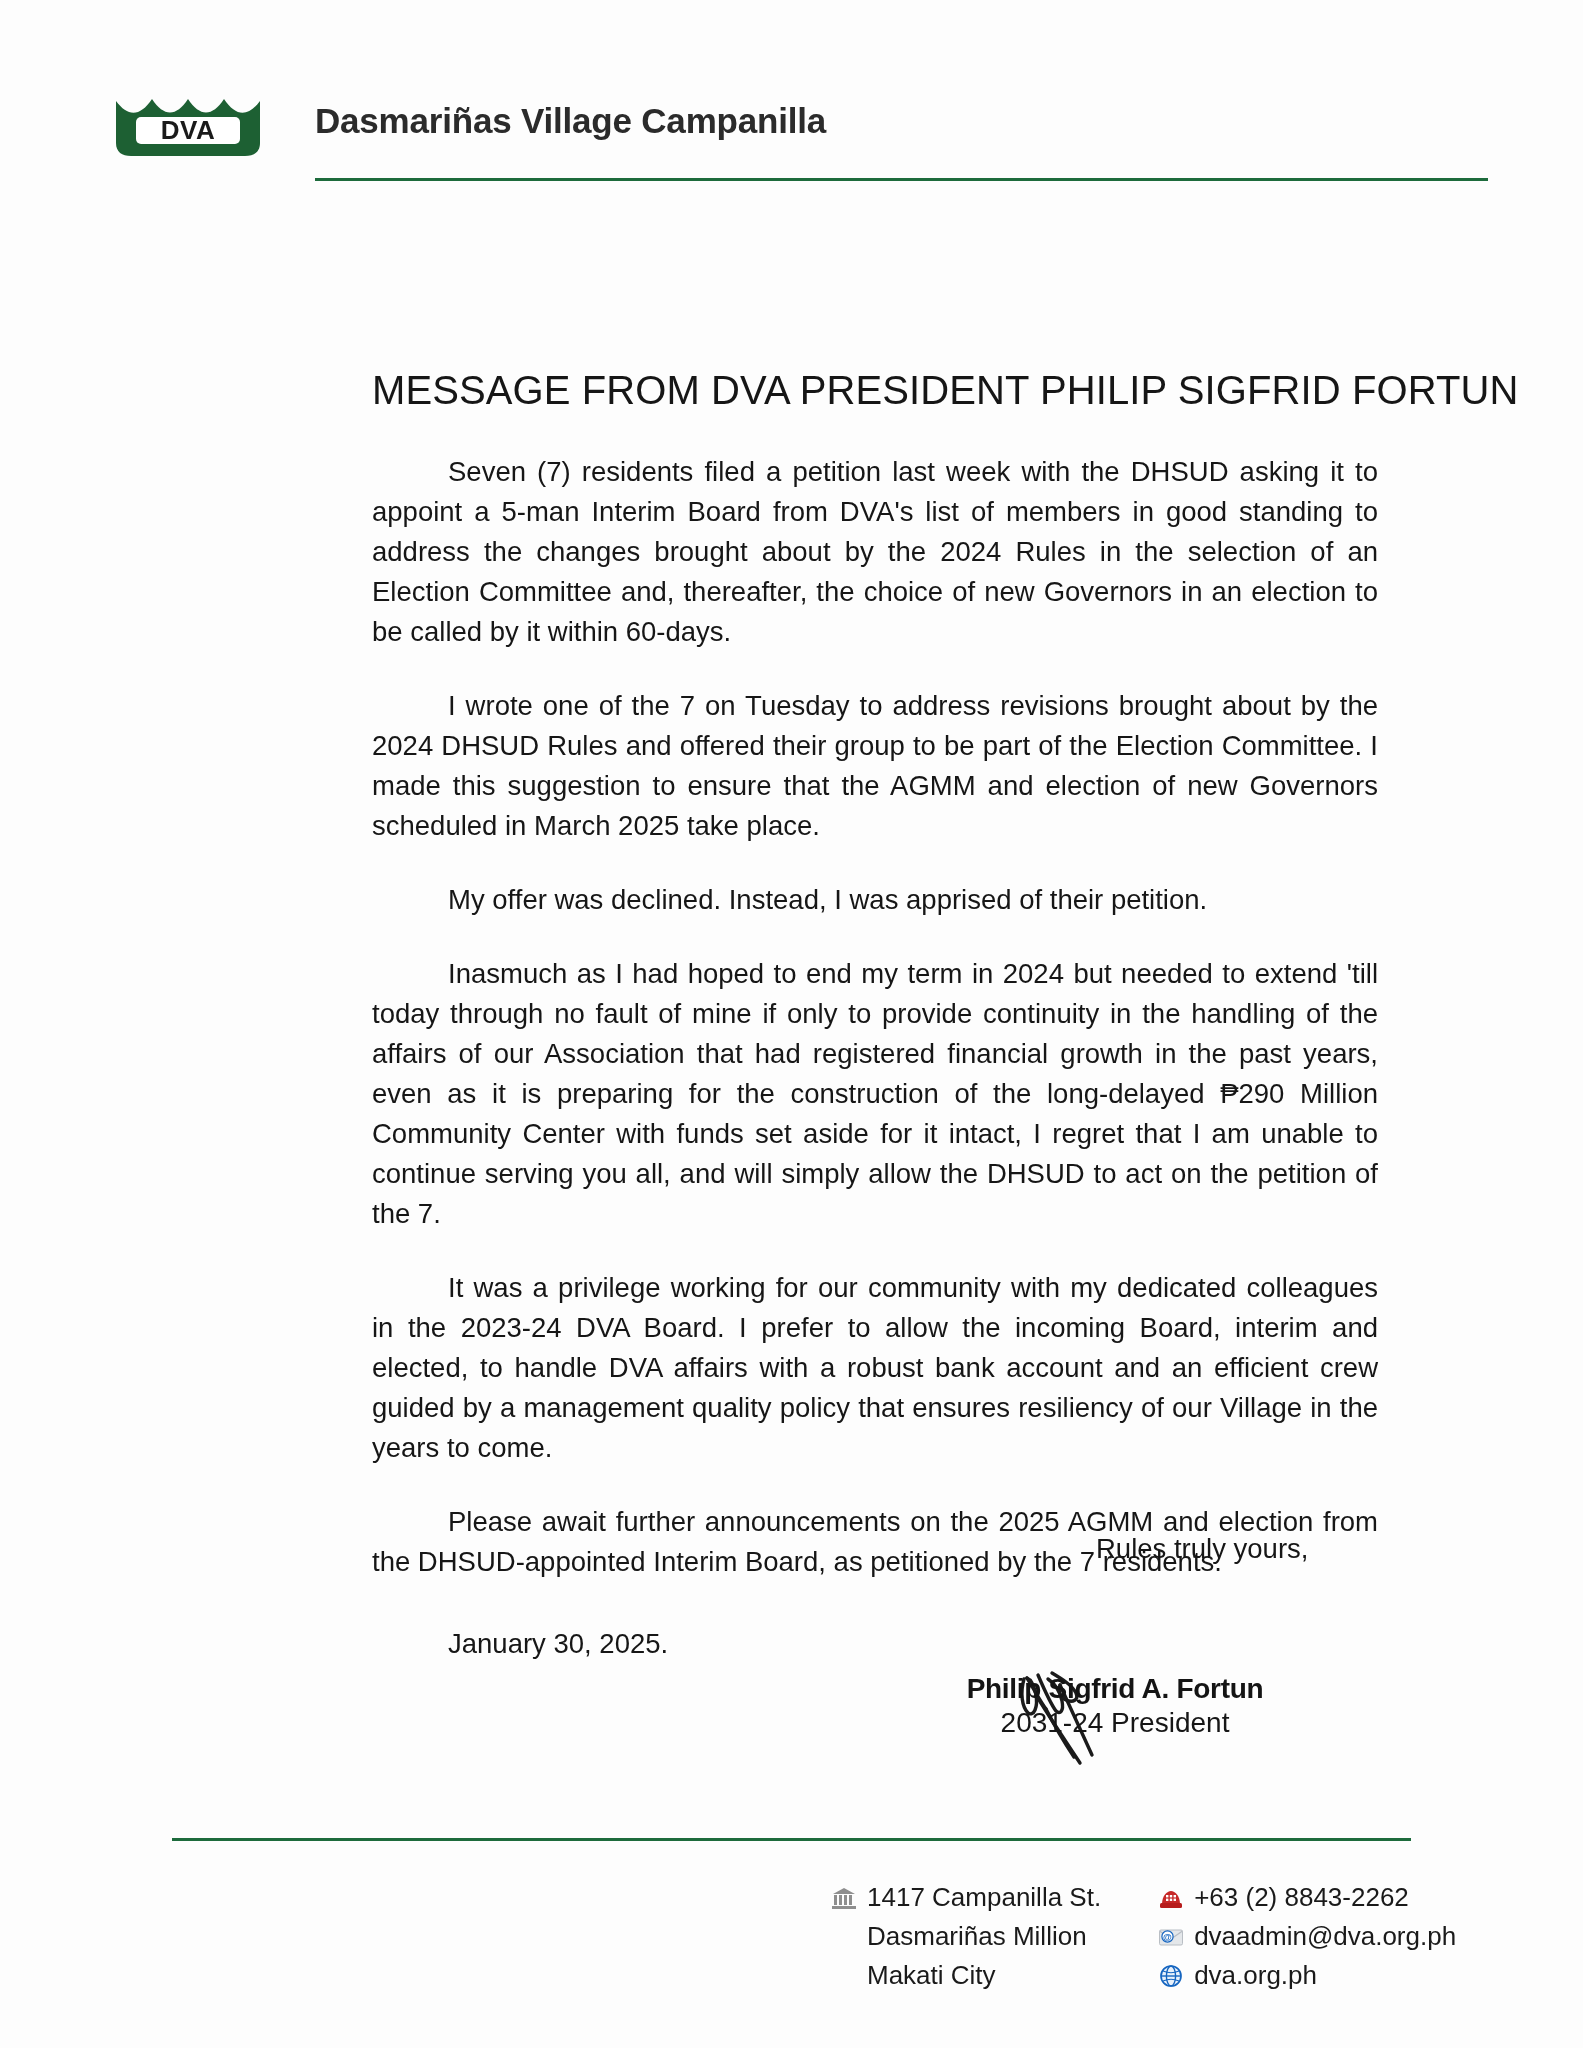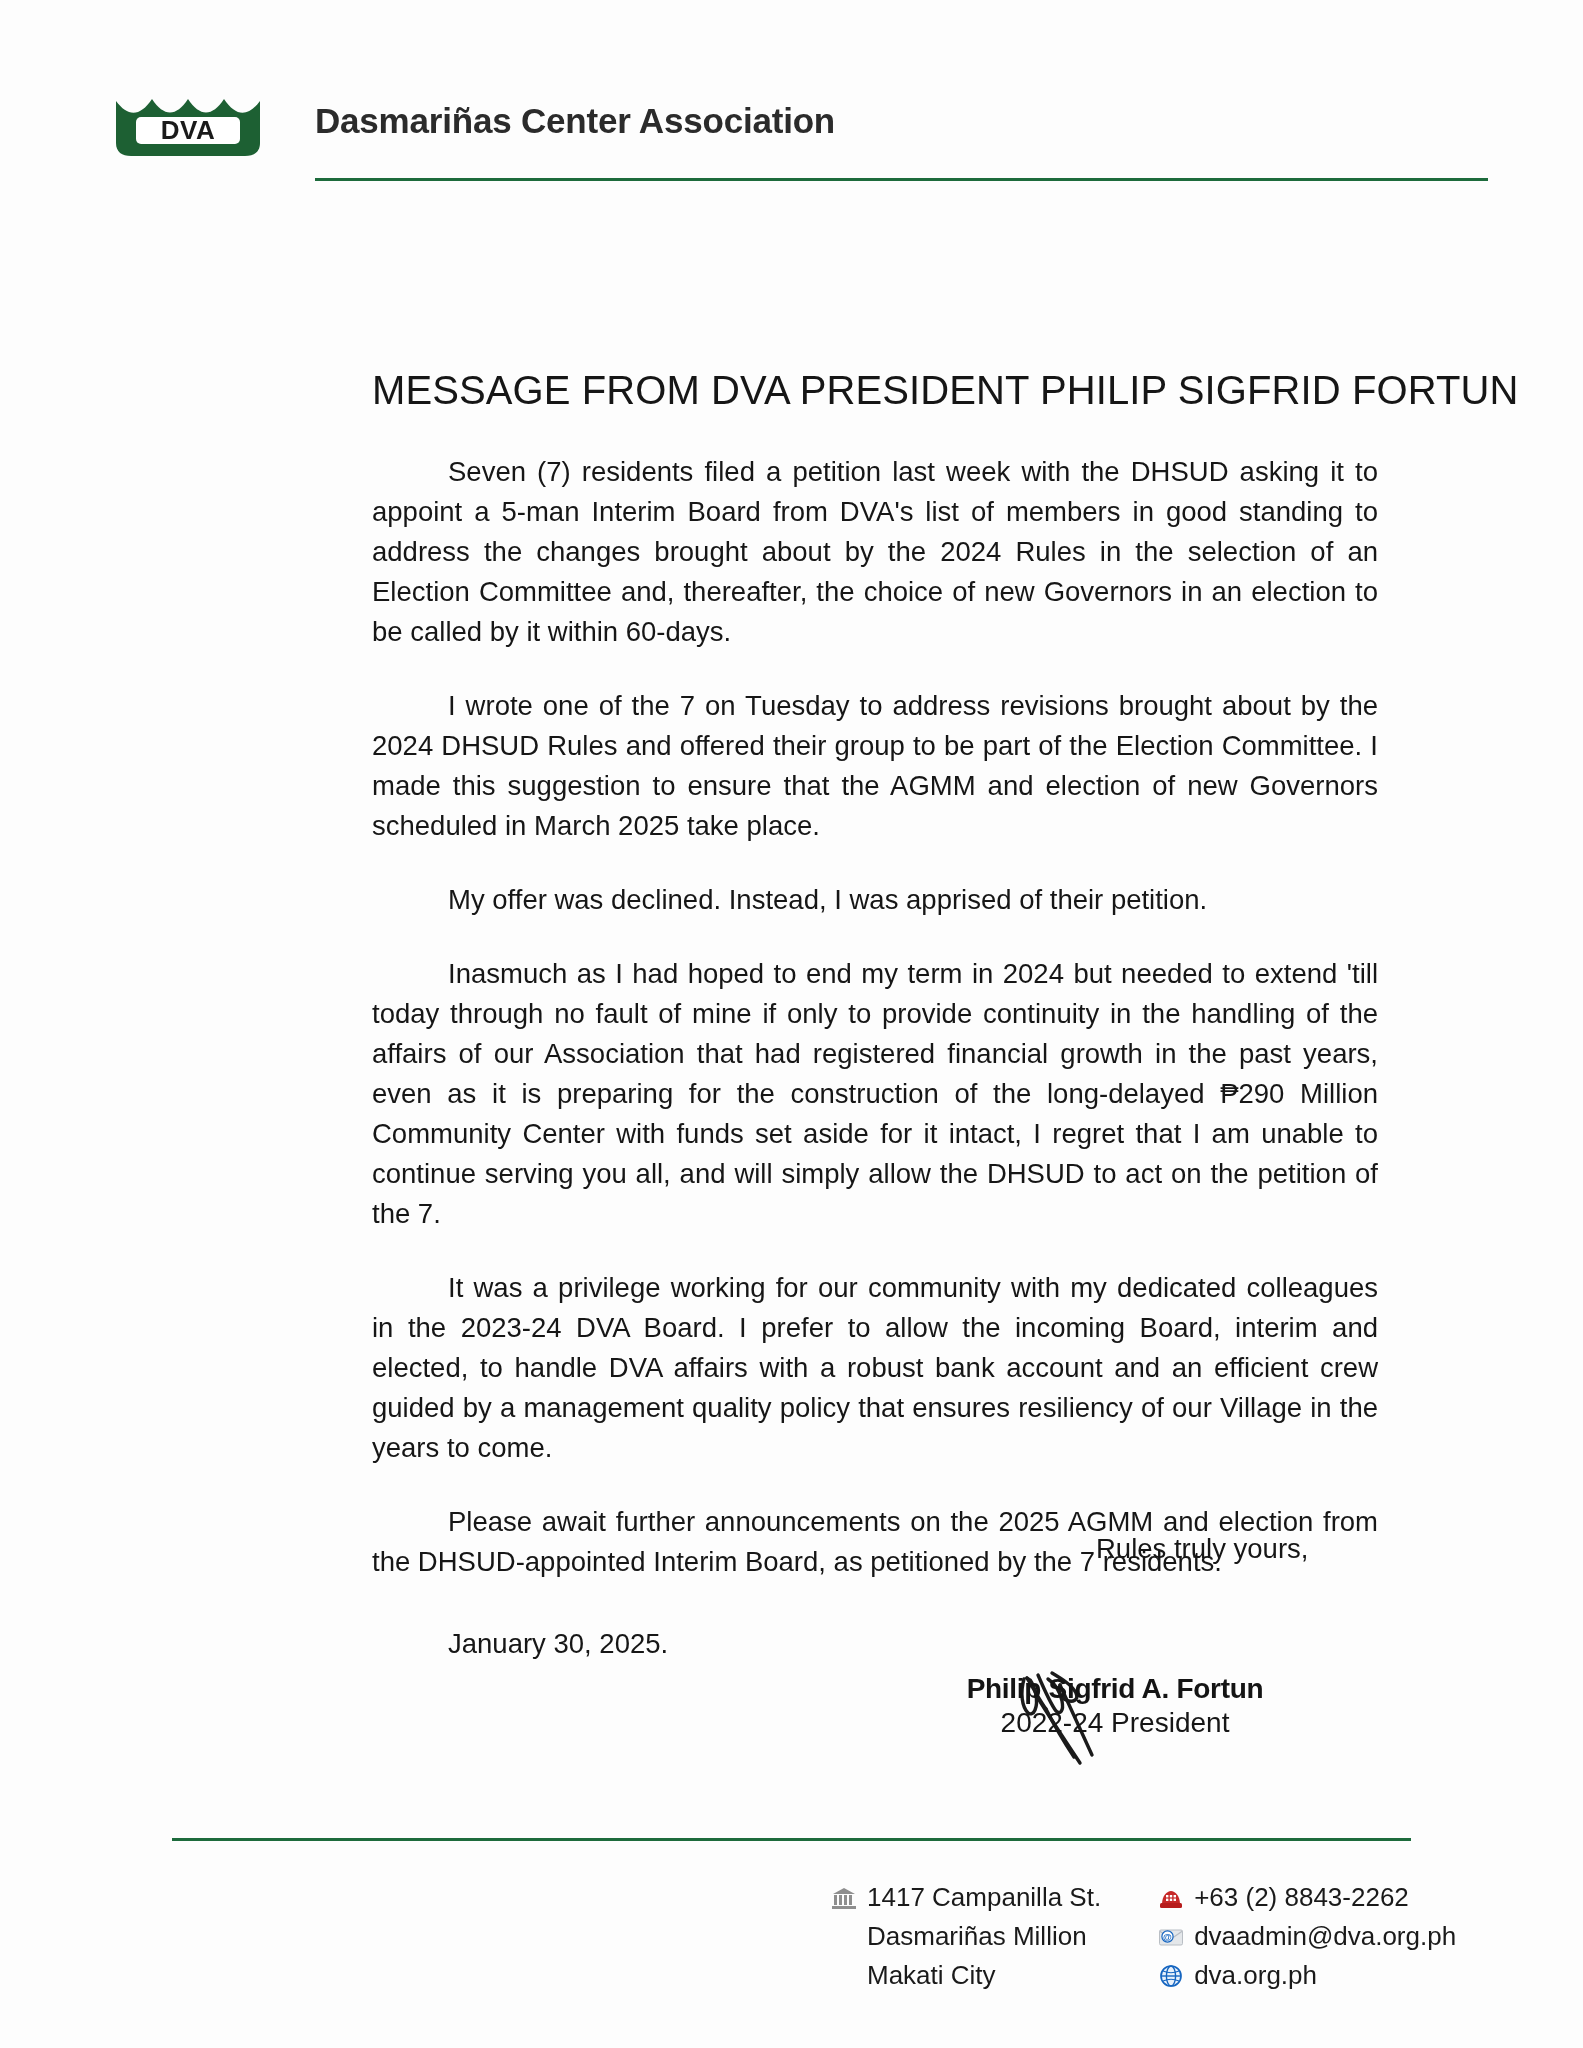--- a/index.html
+++ b/index.html
@@ -183,21 +183,21 @@
 
     <div class="logo">
       <svg viewBox="0 0 148 63" xmlns="http://www.w3.org/2000/svg">
         <path d="M2 6 C14 22, 26 22, 38 4 C50 22, 62 22, 74 4 C86 22, 98 22, 110 4 C122 22, 134 22, 146 6
                  L146 48 C146 57, 140 61, 131 61 L17 61 C8 61, 2 57, 2 48 Z" fill="#1d6033"></path>
         <rect x="22" y="22" width="104" height="27" rx="5" ry="5" fill="#ffffff"></rect>
         <text x="74" y="44" font-family="Liberation Sans, sans-serif" font-size="26" font-weight="700" fill="#1a1a1a" text-anchor="middle" letter-spacing="0.5">DVA</text>
       </svg>
     </div>
 
-    <div class="org-title">Dasmariñas Center Association</div>
+    <div class="org-title">Dasmariñas Village Campanilla</div>
 
     <div class="header-rule"></div>
   </div>
 
   <div class="letter">
     <div class="letter-title">MESSAGE FROM DVA PRESIDENT PHILIP SIGFRID FORTUN</div>
     <p class="para">Seven (7) residents filed a petition last week with the DHSUD asking it to appoint a 5-man Interim Board from DVA's list of members in good standing to address the changes brought about by the 2024 Rules in the selection of an Election Committee and, thereafter, the choice of new Governors in an election to be called by it within 60-days.</p>
     <p class="para">I wrote one of the 7 on Tuesday to address revisions brought about by the 2024 DHSUD Rules and offered their group to be part of the Election Committee. I made this suggestion to ensure that the AGMM and election of new Governors scheduled in March 2025 take place.</p>
     <p class="para">My offer was declined. Instead, I was apprised of their petition.</p>
     <p class="para">Inasmuch as I had hoped to end my term in 2024 but needed to extend 'till today through no fault of mine if only to provide continuity in the handling of the affairs of our Association that had registered financial growth in the past years, even as it is preparing for the construction of the long-delayed ₱290 Million Community Center with funds set aside for it intact, I regret that I am unable to continue serving you all, and will simply allow the DHSUD to act on the petition of the 7.</p>
@@ -217,21 +217,21 @@
         <path d="M52 28 C62 34, 72 40, 76 48 C79 55, 73 58, 66 55 C60 52, 58 46, 60 40"></path>
         <path d="M60 40 C68 58, 80 84, 92 110"></path>
         <path d="M36 50 C52 76, 68 100, 80 118"></path>
         <path d="M46 64 C56 84, 66 100, 74 112"></path>
       </g>
     </svg>
   </div>
 
   <div class="sign-block">
     <div class="sign-name">Philip Sigfrid A. Fortun</div>
-    <div class="sign-role">2022-24 President</div>
+    <div class="sign-role">2031-24 President</div>
   </div>
 
   <div class="footer-rule"></div>
 
   <div class="footer">
 
     <div class="footer-col">
       <div class="footer-line">
         <span class="fic">
           <svg width="26" height="26" viewBox="0 0 26 26" xmlns="http://www.w3.org/2000/svg">

